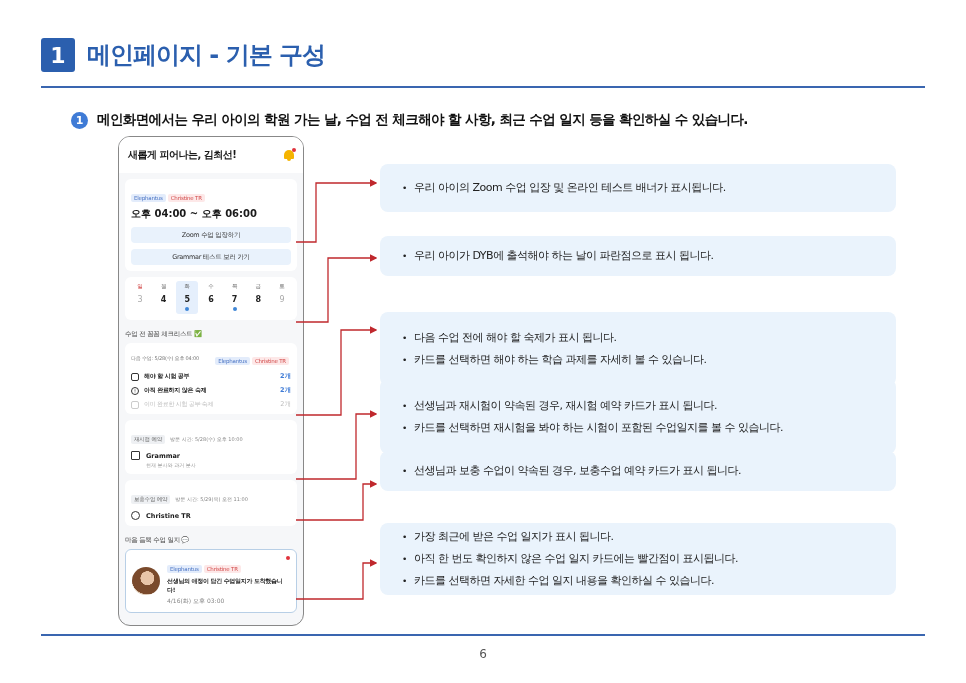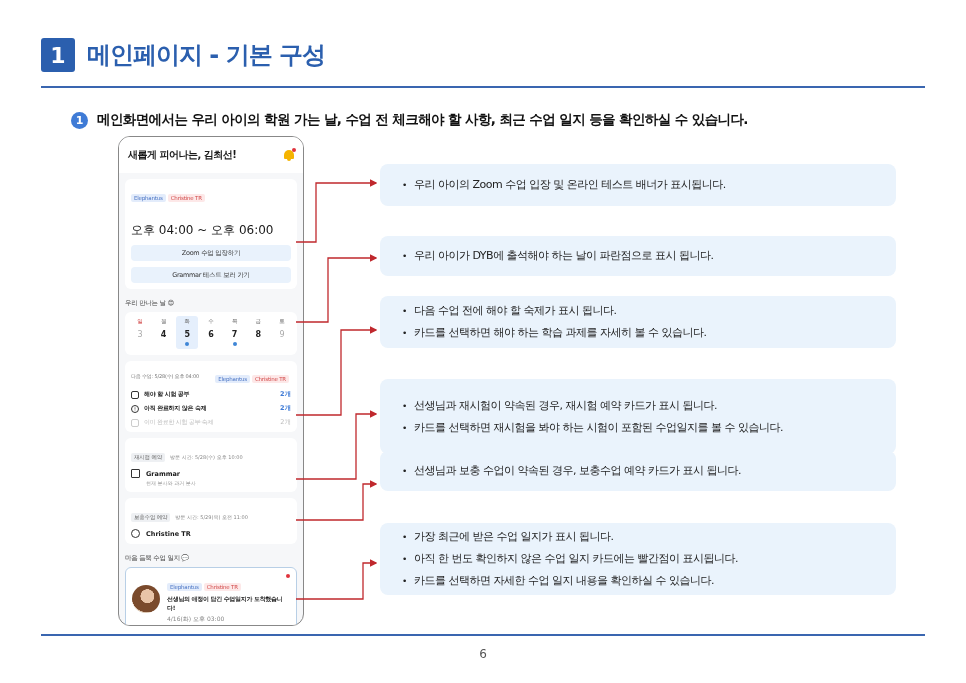--- a/index.html
+++ b/index.html
@@ -22,21 +22,21 @@
   .bell { position: relative; width: 12px; height: 14px; }
   .bell-body { position: absolute; left: 1px; top: 2px; width: 10px; height: 9px; background: #f5b400; border-radius: 5px 5px 1px 1px; }
   .bell-clap { position: absolute; left: 4px; top: 11px; width: 4px; height: 2px; background: #f5b400; border-radius: 0 0 2px 2px; }
   .bell-dot { position: absolute; right: -1px; top: 0; width: 4px; height: 4px; border-radius: 50%; background: #e0333d; }
 
   .card { background: #fff; margin: 6px 6px 0 6px; border-radius: 6px; padding: 6px; }
   .tag { display: inline-block; font-size: 5.5px; padding: 1px 3px; border-radius: 2px; margin-right: 2px; letter-spacing: -0.2px; }
   .tag-blue { background: #e3ecfb; color: #4a74c4; }
   .tag-red { background: #fde8e8; color: #d24a4a; }
   .tag-gray { background: #eef0f3; color: #666; }
-  .time-main { font-size: 12px; font-weight: normal; margin-top: 18px; }
+  .time-main { font-size: 10px; font-weight: bold; margin-top: 3px; }
   .btn { display: block; width: 100%; height: 16px; margin-top: 6px; background: #e9f2fc; border: none; border-radius: 4px; font-size: 6.5px; color: #333; font-family: "DejaVu Sans", sans-serif; letter-spacing: -0.3px; }
 
   .sec-title { font-size: 6.5px; color: #444; padding: 4px 0 4px 0; letter-spacing: -0.3px; }
   .cal { background: #fff; border-radius: 6px; padding: 4px 4px 6px 4px; display: flex; justify-content: space-between; }
   .day { width: 22px; text-align: center; padding: 2px 0 3px 0; border-radius: 3px; }
   .day.sel { background: #e5effc; }
   .dow { font-size: 5.5px; color: #666; }
   .dow.sun { color: #d24a4a; }
   .dnum { font-size: 8px; font-weight: bold; margin-top: 5px; color: #222; }
   .dnum.muted { color: #aaa; font-weight: normal; }
@@ -107,21 +107,20 @@
   <div class="card">
     <div>
       <span class="tag tag-blue">Elephantus</span><span class="tag tag-red">Christine TR</span>
     </div>
     <div class="time-main">오후 04:00 ~ 오후 06:00</div>
     <button class="btn">Zoom 수업 입장하기</button>
     <button class="btn">Grammar 테스트 보러 가기</button>
   </div>
 
   <div style="padding: 6px 6px 0 6px;">
-    <div class="sec-title">우리 만나는 날 😊</div>
     <div class="cal" id="cal">
         <div class="day">
           <div class="dow sun">일</div>
           <div class="dnum muted">3</div>
           <div class="dot none"></div>
         </div>
         <div class="day">
           <div class="dow">월</div>
           <div class="dnum">4</div>
           <div class="dot none"></div>
@@ -148,20 +147,21 @@
         </div>
         <div class="day">
           <div class="dow">토</div>
           <div class="dnum muted">9</div>
           <div class="dot none"></div>
         </div>
       </div>
   </div>
 
   <div style="padding: 6px 6px 0 6px;">
+    <div class="sec-title">수업 전 꼼꼼 체크리스트 ✅</div>
     <div class="chk-card">
       <div class="chk-head">
         <span class="chk-meta">다음 수업: 5/28(수) 오후 04:00</span>
         <span><span class="tag tag-blue">Elephantus</span><span class="tag tag-red">Christine TR</span></span>
       </div>
       <div id="chk-rows">
           <div class="chk-row">
             <span class="chk-left">
               <span class="chk-ic"></span>
               <span class="chk-label">해야 할 시험 공부</span>
@@ -226,31 +226,31 @@
   <g stroke="#c0282d" stroke-width="1.3" fill="none" marker-end="url(#arr)">
     <polyline points="296,242 316,242 316,183 376,183"></polyline>
     <polyline points="296,322 328,322 328,258 376,258"></polyline>
     <polyline points="296,415 341,415 341,330 376,330"></polyline>
     <polyline points="296,479 356,479 356,414 376,414"></polyline>
     <polyline points="296,520 363,520 363,484 376,484"></polyline>
     <polyline points="296,599 363,599 363,563 376,563"></polyline>
   </g>
 </svg>
 
-<div class="callout" style="top:164px;height:42px;">
+<div class="callout" style="top:164px;height:48px;">
     <ul>
       <li>우리 아이의 Zoom 수업 입장 및 온라인 테스트 배너가 표시됩니다.</li>
     </ul>
   </div>
 <div class="callout" style="top:236px;height:40px;">
     <ul>
       <li>우리 아이가 DYB에 출석해야 하는 날이 파란점으로 표시 됩니다.</li>
     </ul>
   </div>
-<div class="callout" style="top:296px;height:52px;">
+<div class="callout" style="top:312px;height:74px;">
     <ul>
       <li>다음 수업 전에 해야 할 숙제가 표시 됩니다.</li>
       <li>카드를 선택하면 해야 하는 학습 과제를 자세히 볼 수 있습니다.</li>
     </ul>
   </div>
 <div class="callout" style="top:379px;height:75px;">
     <ul>
       <li>선생님과 재시험이 약속된 경우, 재시험 예약 카드가 표시 됩니다.</li>
       <li>카드를 선택하면 재시험을 봐야 하는 시험이 포함된 수업일지를 볼 수 있습니다.</li>
     </ul>

